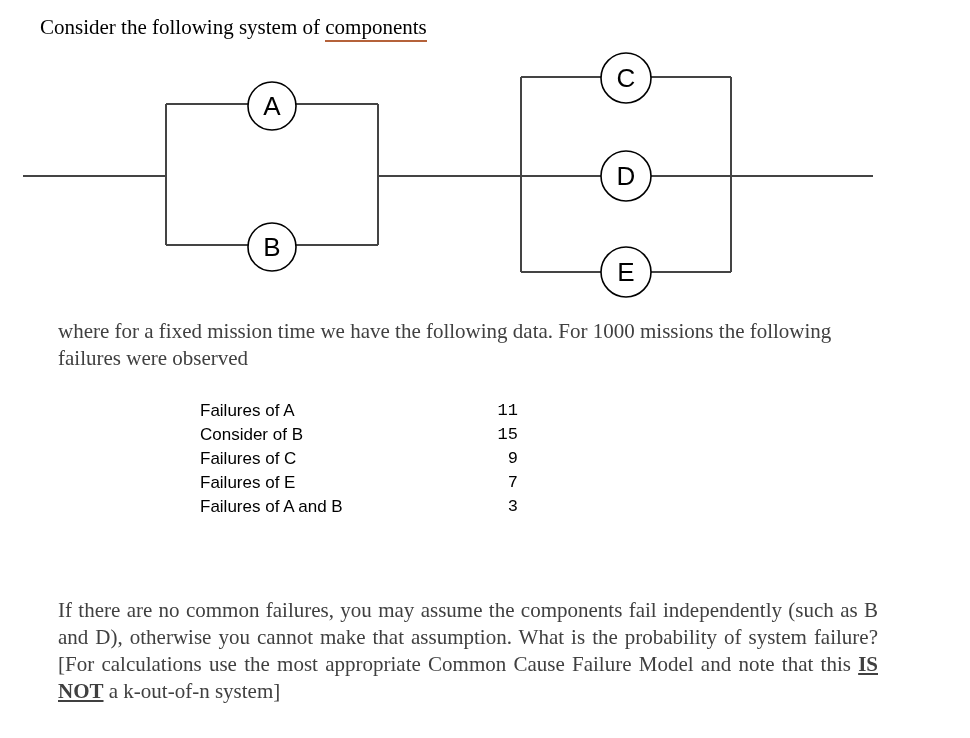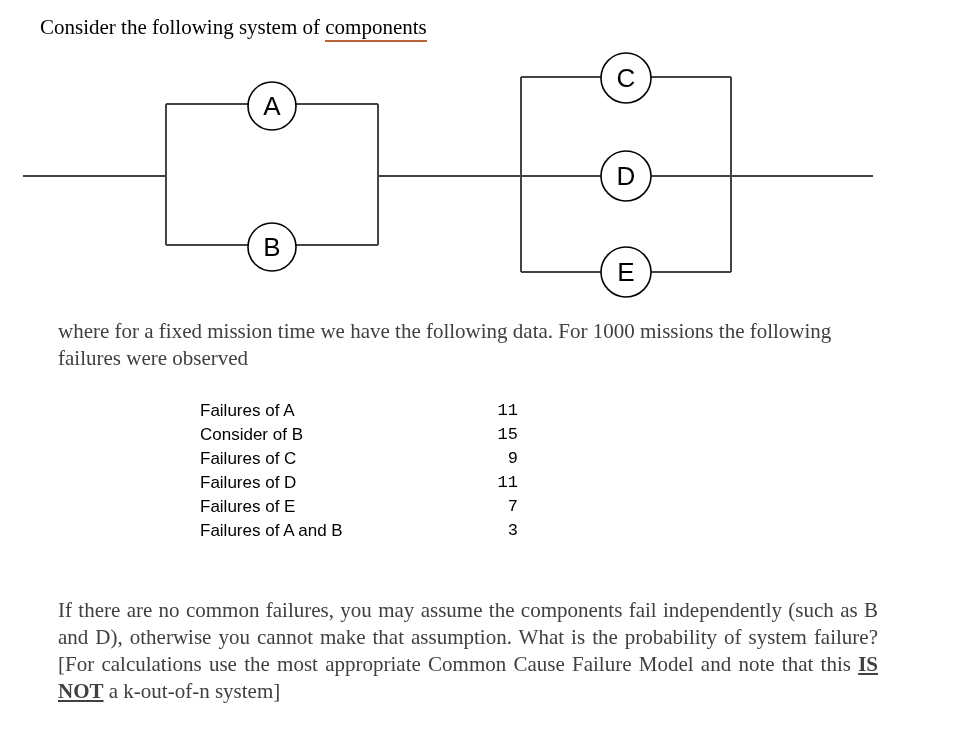--- a/index.html
+++ b/index.html
@@ -162,24 +162,20 @@
     </tr>
     <tr>
       <td class="label-cell">Consider of B</td>
       <td class="count-cell">15</td>
     </tr>
     <tr>
       <td class="label-cell">Failures of C</td>
       <td class="count-cell">9</td>
     </tr>
     <tr>
-      <td class="label-cell">Failures of D</td>
-      <td class="count-cell">11</td>
-    </tr>
-    <tr>
       <td class="label-cell">Failures of E</td>
       <td class="count-cell">7</td>
     </tr>
     <tr>
       <td class="label-cell">Failures of A and B</td>
       <td class="count-cell">3</td>
     </tr>
   </tbody>
 </table>
 

